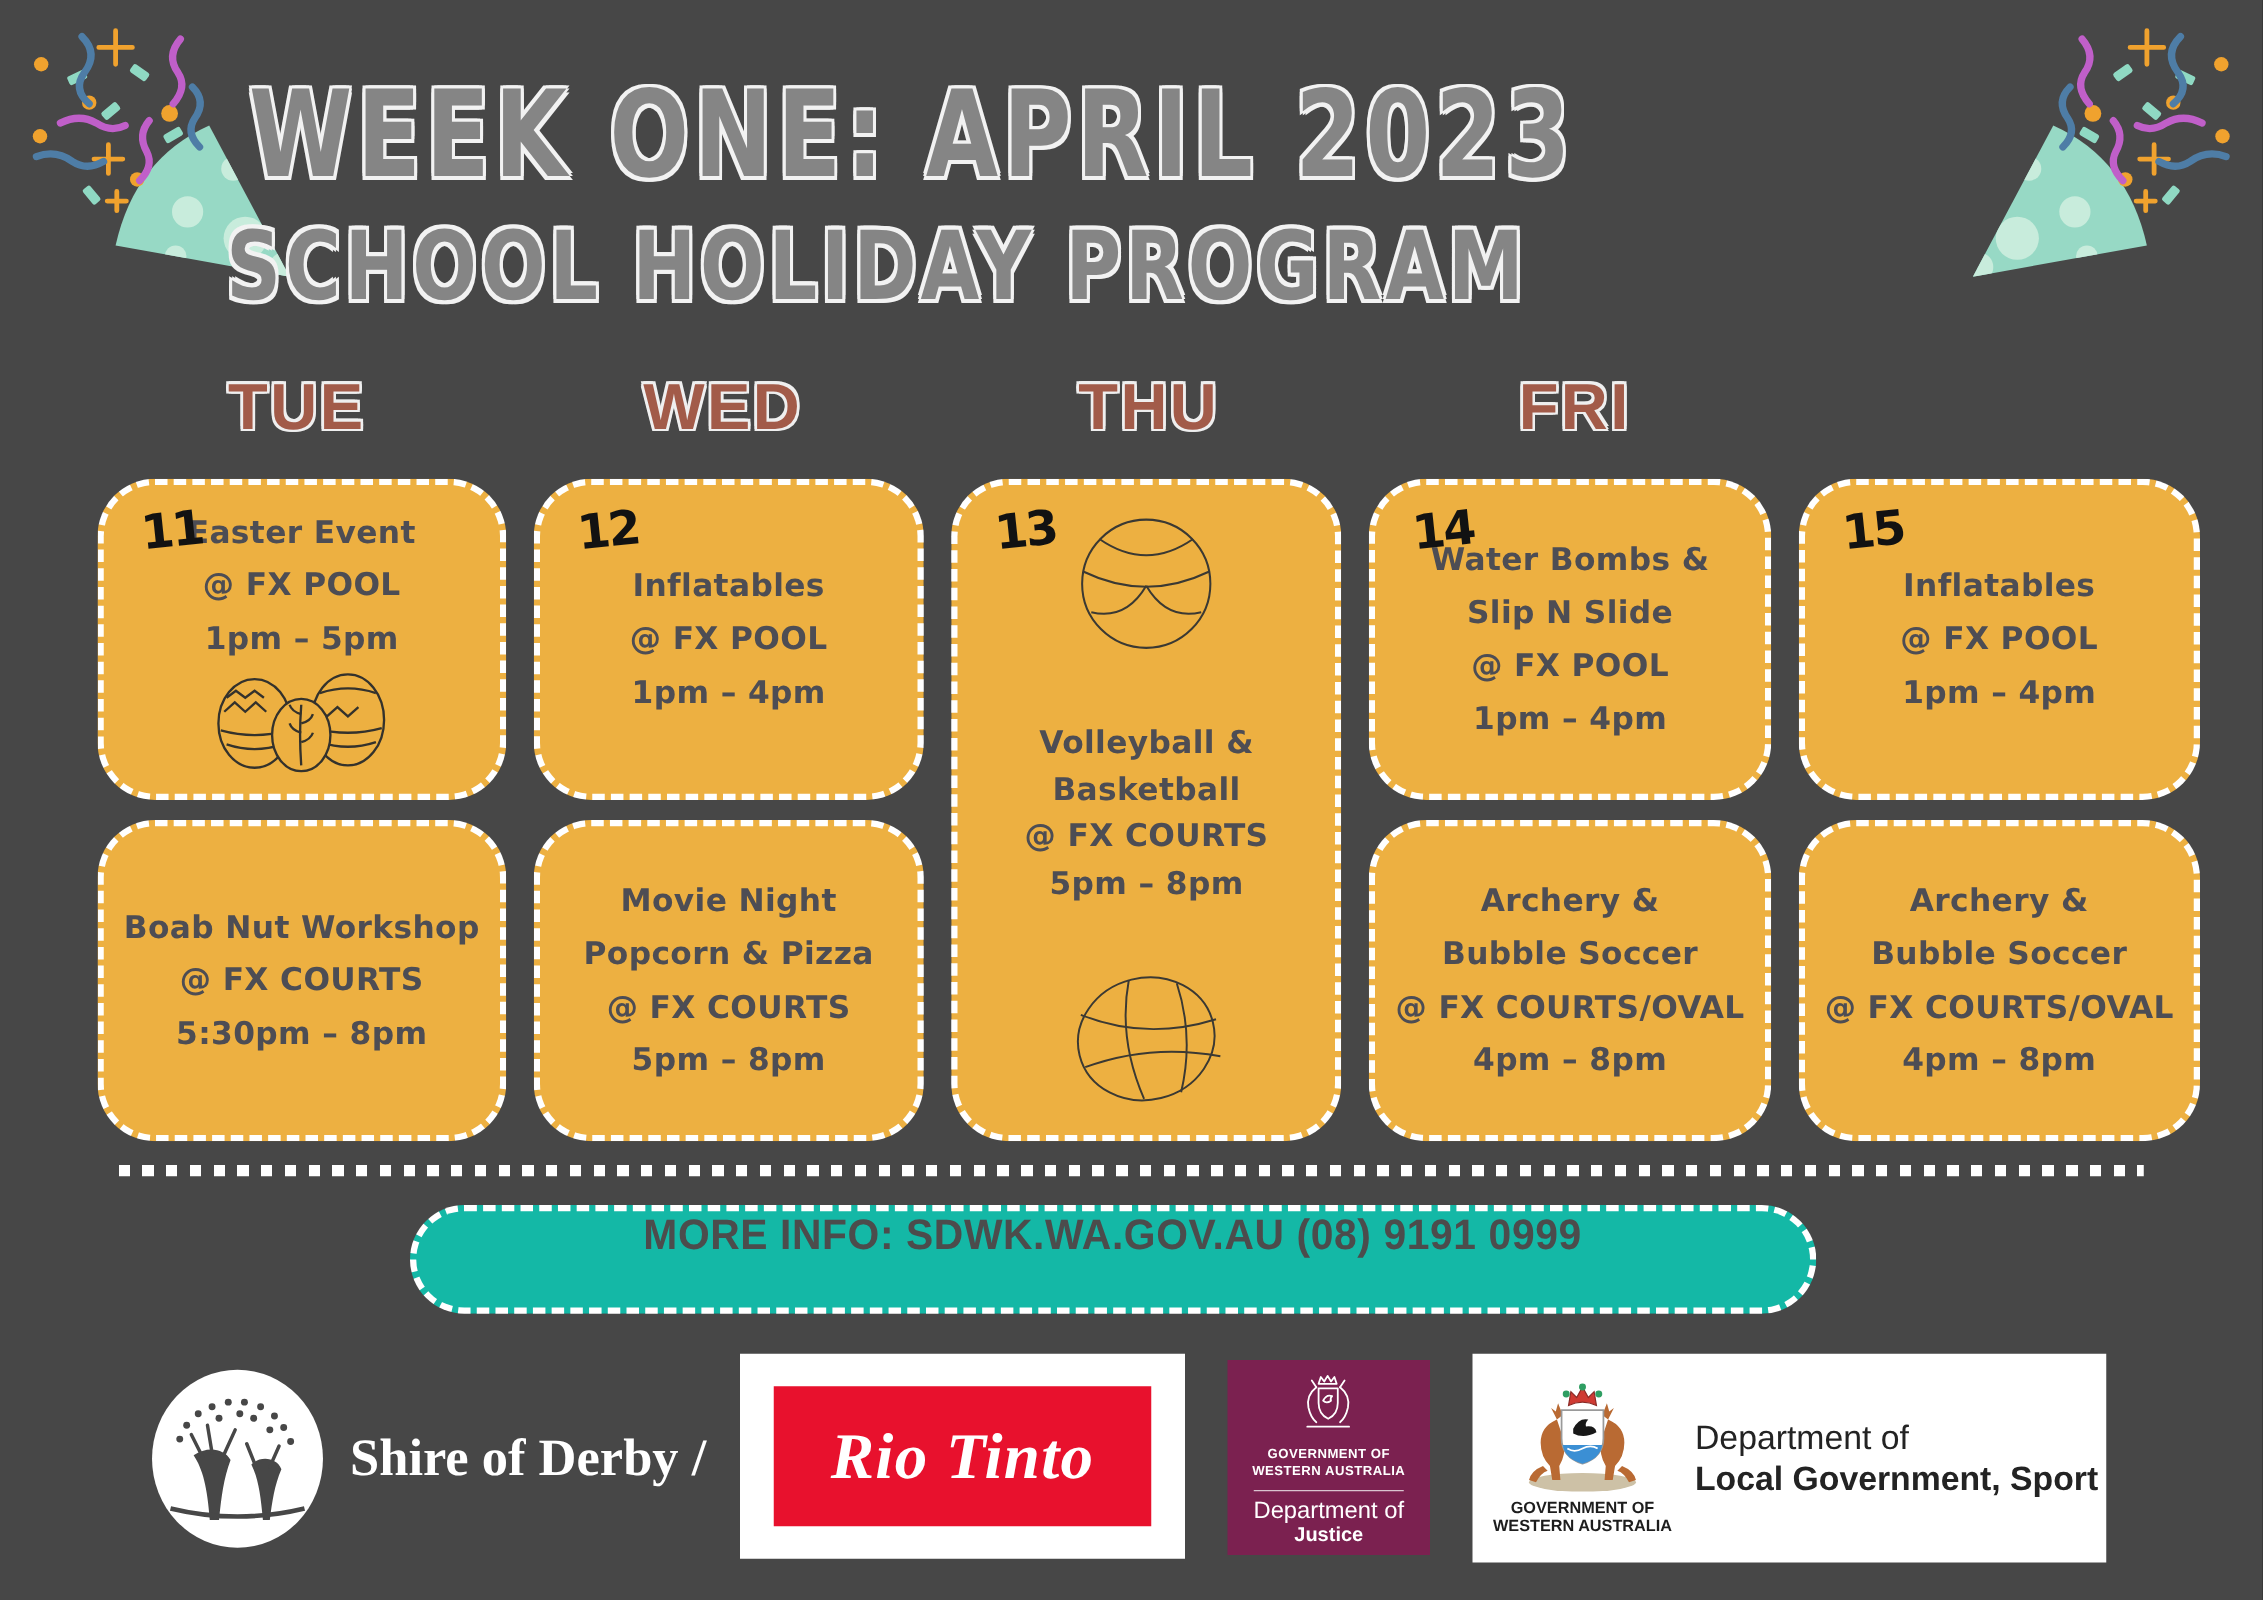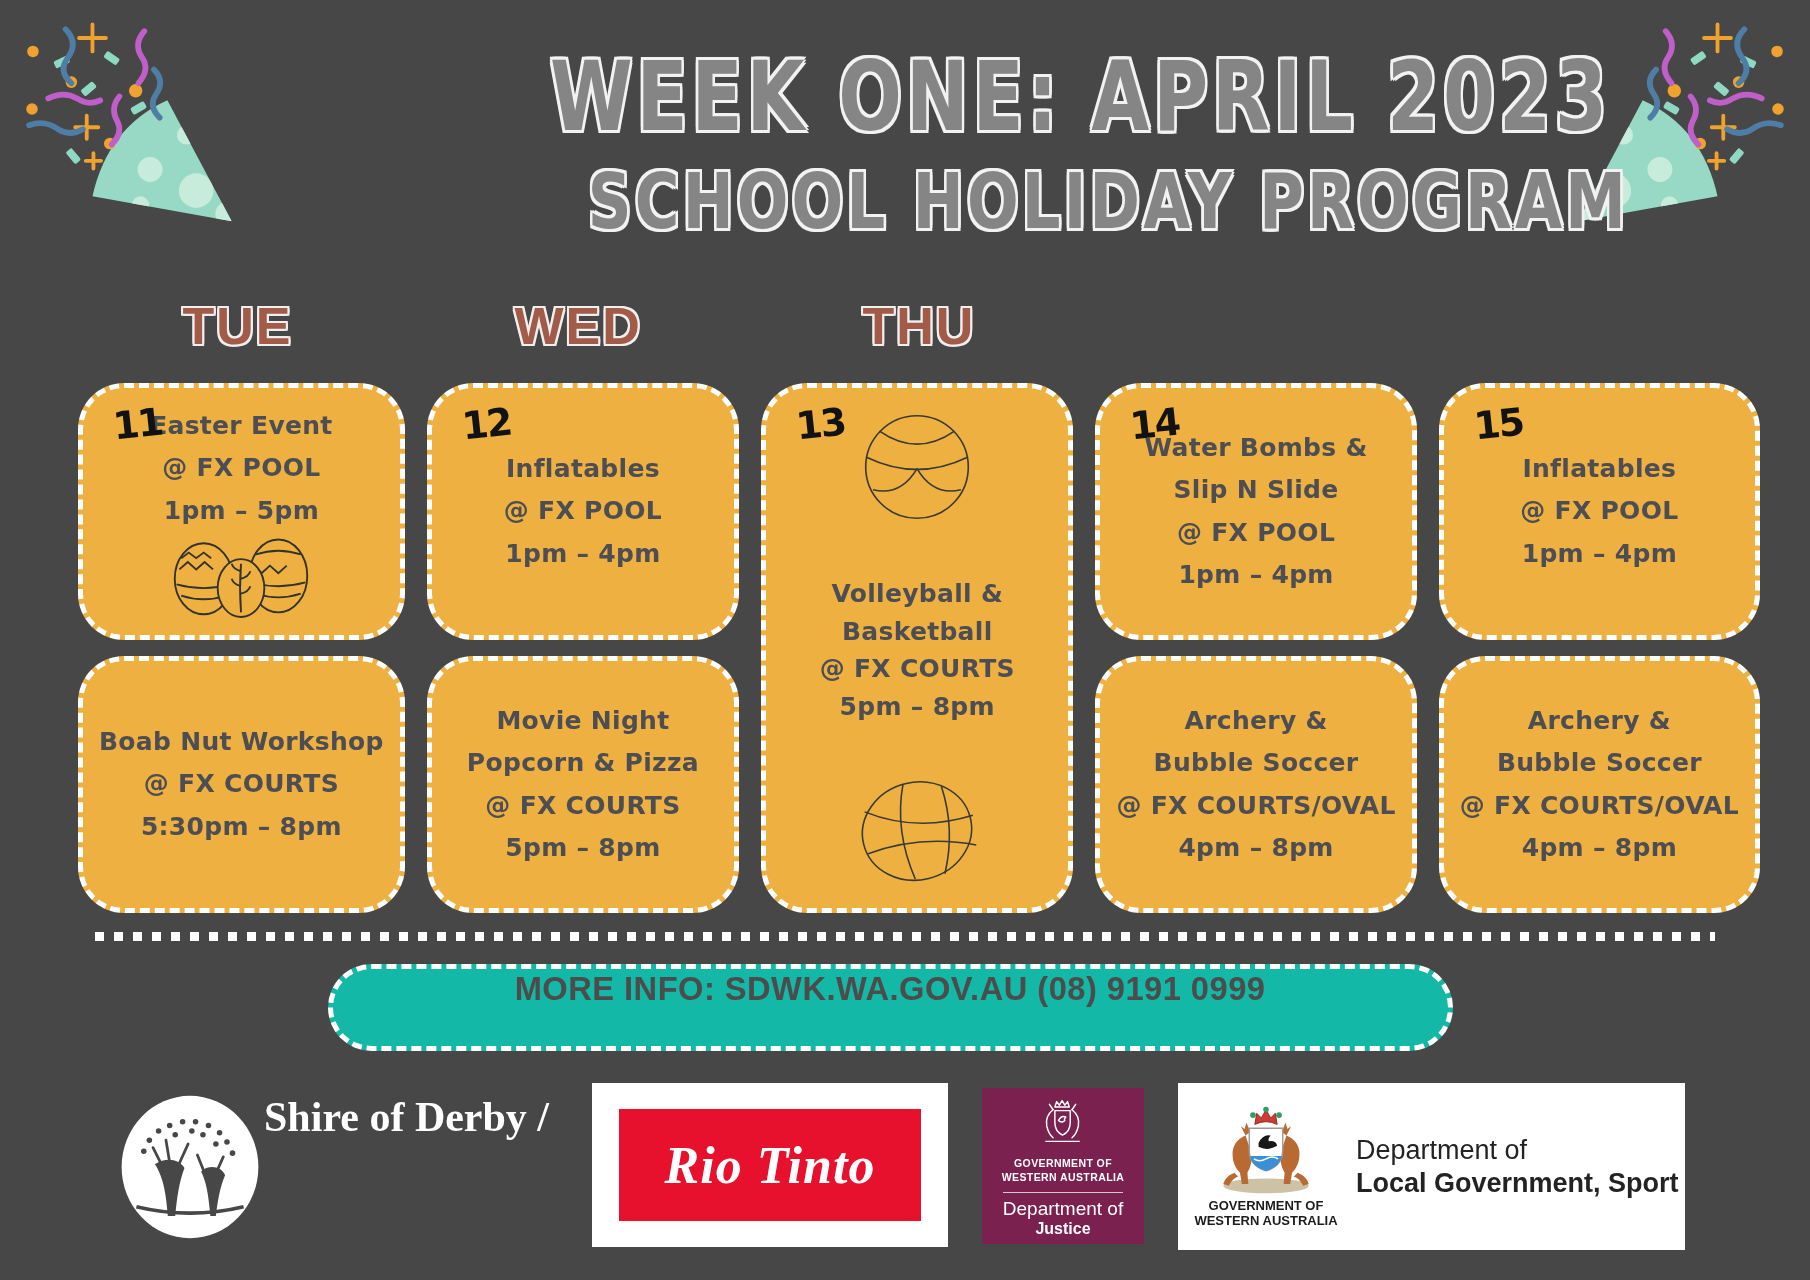--- a/index.html
+++ b/index.html
@@ -1,20 +1,20 @@
 <!DOCTYPE html>
 <html><head>
 <meta charset="utf-8">
 <style>
   html,body{margin:0;padding:0;background:#2e2e2e;}
   .page{position:relative;width:1810px;height:1280px;background:#474747;overflow:hidden;
         font-family:"DejaVu Sans",sans-serif;}
 
   
-  .title-block{position:absolute;top:41px;left:0;right:0;text-align:right;}
+  .title-block{position:absolute;top:52px;left:0;right:0;text-align:left;}
   .outlined{color:#858585;
     text-shadow:-3px -3px 0 #f2f2f2,3px -3px 0 #f2f2f2,-3px 3px 0 #f2f2f2,3px 3px 0 #f2f2f2,
                 -3px 0 0 #f2f2f2,3px 0 0 #f2f2f2,0 -3px 0 #f2f2f2,0 3px 0 #f2f2f2;}
   .title-1{font-size:96px;font-weight:700;letter-spacing:5px;transform:scaleX(0.78);transform-origin:center;}
   .title-2{font-size:76px;font-weight:700;letter-spacing:4px;margin-top:4px;transform:scaleX(0.80);transform-origin:center;}
 
   
   .day-row{position:absolute;top:296px;left:78px;width:1682px;display:grid;
            grid-template-columns:repeat(5,1fr);column-gap:22px;text-align:center;}
   .day{font-family:"Liberation Sans",sans-serif;font-size:52px;font-weight:700;letter-spacing:2px;
@@ -41,21 +41,21 @@
   
   .dot-divider{position:absolute;top:932px;left:95px;width:1620px;height:9px;
      background:repeating-linear-gradient(90deg,#ffffff 0 9px,transparent 9px 19px);}
   .info-pill{position:absolute;top:964px;left:328px;width:1125px;height:87px;background:#14b8a6;
      border:5px dashed #ffffff;border-radius:70px;display:flex;justify-content:center;
      box-sizing:border-box;}
   .info-text{font-family:"Liberation Sans",sans-serif;font-weight:700;font-size:34px;color:#4c4c4c;
      transform:scaleX(0.96);letter-spacing:0.5px;}
 
   
-  .shire{position:absolute;left:116px;top:1094px;display:flex;align-items:flex-start;}
+  .shire{position:absolute;left:116px;top:1094px;display:flex;align-items:center;gap:16px;}
   .shire-text{font-family:"Liberation Serif",serif;font-weight:700;font-size:42px;color:#ffffff;
       line-height:1.1;white-space:nowrap;}
   .rio-box{position:absolute;left:592px;top:1083px;width:356px;height:164px;background:#ffffff;
       display:flex;align-items:center;justify-content:center;font-style:italic;}
   .rio-red{width:302px;height:112px;background:#e8112d;display:flex;align-items:center;justify-content:center;}
   .rio-text{font-family:"Liberation Serif",serif;font-weight:700;font-size:52px;color:#ffffff;letter-spacing:1px;}
   .doj{position:absolute;left:982px;top:1088px;width:162px;height:156px;background:#7b2150;
       display:flex;flex-direction:column;align-items:center;justify-content:center;color:#ffffff;
       font-family:"Liberation Sans",sans-serif;text-align:center;box-sizing:border-box;padding-top:4px;}
   .doj-gov{font-size:10.5px;font-weight:700;letter-spacing:0.4px;line-height:1.3;margin-top:3px;}
@@ -171,20 +171,21 @@
 
   <div class="title-block">
     <div class="title-1 outlined">WEEK ONE: APRIL 2023</div>
     <div class="title-2 outlined">SCHOOL HOLIDAY PROGRAM</div>
   </div>
 
   <div class="day-row">
     <div class="day">TUE</div>
     <div class="day">WED</div>
     <div class="day">THU</div>
+    <div class="day">FRI</div>
   </div>
 
   <div class="grid">
 
     <div class="card c1 r1">
       <span class="date-num">11</span>
       <div class="line">Easter Event</div>
       <div class="line">@ FX POOL</div>
       <div class="line">1pm – 5pm</div>
       <svg viewBox="0 0 180 92" width="168" height="86">

